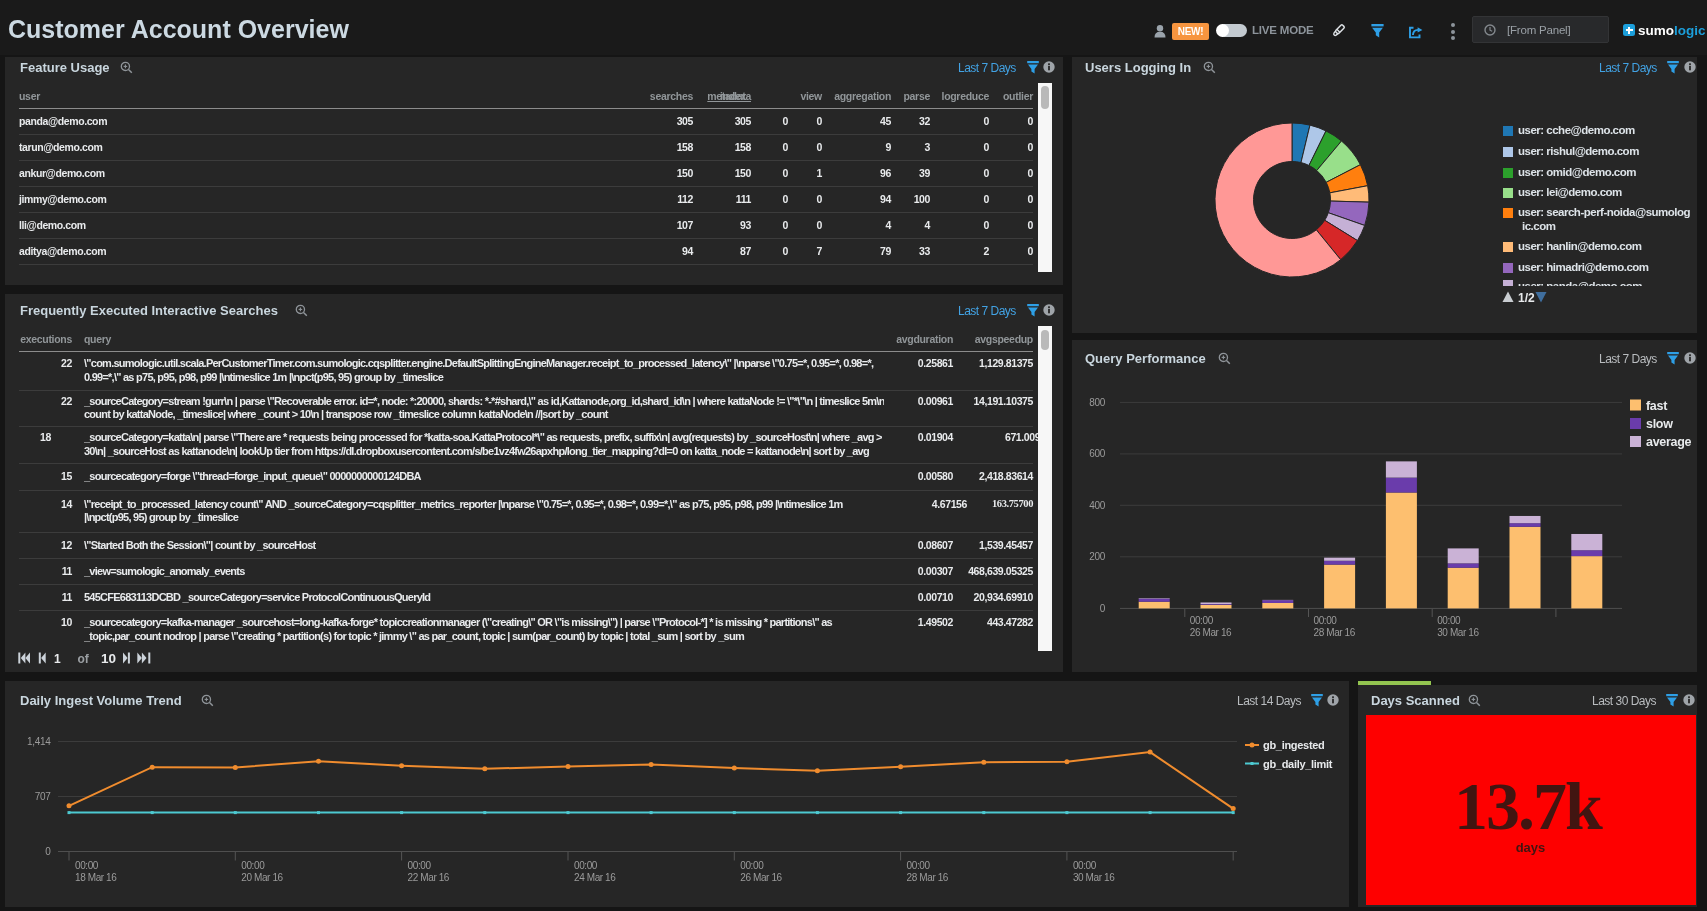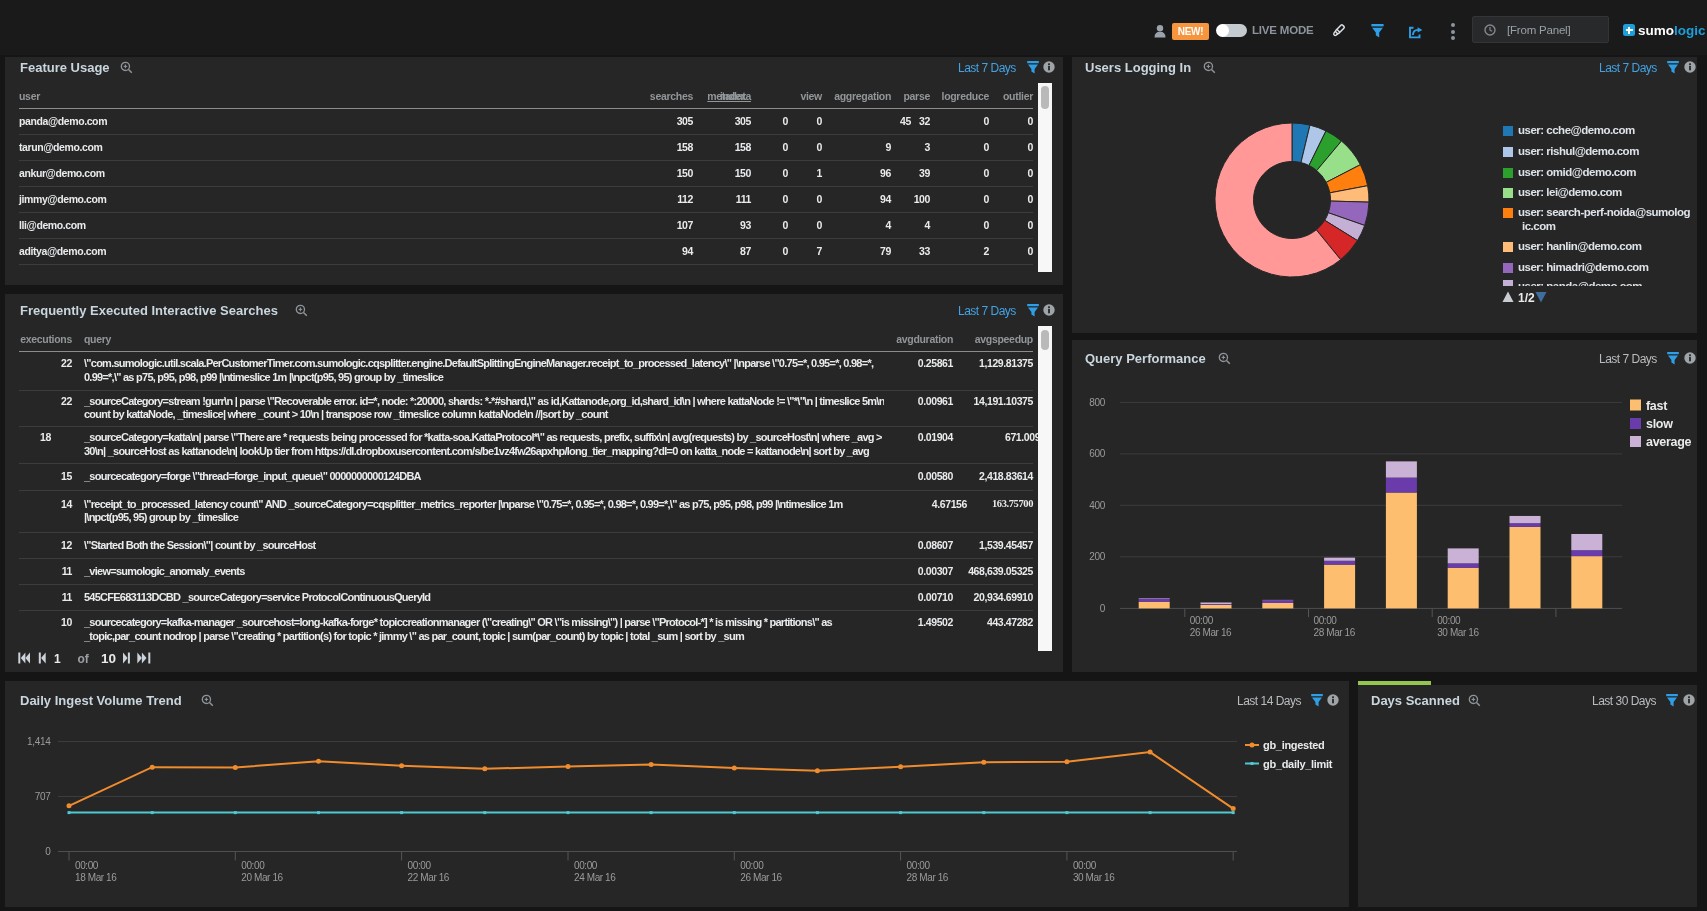--- a/index.html
+++ b/index.html
@@ -21,20 +21,21 @@
 .sbtrack { position:absolute; width:14px; background:#f7f7f7; }
 .sbthumb { position:absolute; width:8px; background:#b9b9b9; border-radius:4px; }
 .legrow { font-size:11.5px; font-weight:bold; color:#dde3e8; letter-spacing:-0.5px; white-space:nowrap; }
 .axlab { fill:#9b9b9b; font-size:10px; font-family:"Liberation Sans",sans-serif; letter-spacing:-0.3px; }
 .ticklab { fill:#9b9b9b; font-size:10px; font-family:"Liberation Sans",sans-serif; letter-spacing:-0.4px; }
 </style>
 </head>
 <body>
 
 <div class="topbar">
+  <div class="dash-title">Customer Account Overview</div>
   <svg style="position:absolute;left:1153px;top:24px" width="14" height="14" viewBox="0 0 14 14">
     <circle cx="7" cy="4.2" r="3.2" fill="#9aa3ab"></circle>
     <path d="M1.5 13.5 Q1.5 7.8 7 7.8 Q12.5 7.8 12.5 13.5 Z" fill="#9aa3ab"></path>
   </svg>
   <div style="position:absolute;left:1172px;top:23px;width:37px;height:17px;background:#f7953f;border-radius:2px;color:#fff;font-size:10px;font-weight:bold;text-align:center;line-height:17px;letter-spacing:-0.3px;">NEW!</div>
   <div style="position:absolute;left:1218px;top:24px;width:29px;height:13px;background:#c3cad0;border-radius:7px;"></div>
   <div style="position:absolute;left:1216px;top:24px;width:13px;height:13px;background:#fff;border-radius:50%;"></div>
   <div style="position:absolute;left:1252px;top:24px;font-size:11.5px;font-weight:bold;color:#8d949b;letter-spacing:-0.2px;">LIVE MODE</div>
 
   <svg style="position:absolute;left:1329px;top:22px" width="18" height="18" viewBox="0 0 18 18">
@@ -99,21 +100,21 @@
 <div class="hdr" style="position:absolute;left:776px;top:33px;width:110px;text-align:right;">aggregation</div>
 <div class="hdr" style="position:absolute;left:815px;top:33px;width:110px;text-align:right;">parse</div>
 <div class="hdr" style="position:absolute;left:874px;top:33px;width:110px;text-align:right;">logreduce</div>
 <div class="hdr" style="position:absolute;left:918px;top:33px;width:110px;text-align:right;">outlier</div>
 <div class="hline" style="left:14px;top:51px;width:1014px;"></div>
 <div class="cell" style="position:absolute;left:14px;top:58px;">panda@demo.com</div>
 <div class="cell" style="position:absolute;left:578px;top:58px;width:110px;text-align:right;">305</div>
 <div class="cell" style="position:absolute;left:636px;top:58px;width:110px;text-align:right;">305</div>
 <div class="cell" style="position:absolute;left:673px;top:58px;width:110px;text-align:right;">0</div>
 <div class="cell" style="position:absolute;left:707px;top:58px;width:110px;text-align:right;">0</div>
-<div class="cell" style="position:absolute;left:796px;top:58px;width:110px;text-align:right;">45</div>
+<div class="cell" style="position:absolute;left:776px;top:58px;width:110px;text-align:right;">45</div>
 <div class="cell" style="position:absolute;left:815px;top:58px;width:110px;text-align:right;">32</div>
 <div class="cell" style="position:absolute;left:874px;top:58px;width:110px;text-align:right;">0</div>
 <div class="cell" style="position:absolute;left:918px;top:58px;width:110px;text-align:right;">0</div>
 <div class="rline" style="left:14px;top:77px;width:1014px;"></div>
 <div class="cell" style="position:absolute;left:14px;top:84px;">tarun@demo.com</div>
 <div class="cell" style="position:absolute;left:578px;top:84px;width:110px;text-align:right;">158</div>
 <div class="cell" style="position:absolute;left:636px;top:84px;width:110px;text-align:right;">158</div>
 <div class="cell" style="position:absolute;left:673px;top:84px;width:110px;text-align:right;">0</div>
 <div class="cell" style="position:absolute;left:707px;top:84px;width:110px;text-align:right;">0</div>
 <div class="cell" style="position:absolute;left:776px;top:84px;width:110px;text-align:right;">9</div>
@@ -495,13 +496,17 @@
   <div class="pctrl grey" style="left:234px;top:9px;">Last 30 Days</div>
   <svg style="position:absolute;left:308px;top:9px" width="12" height="13" viewBox="0 0 12 13">
 <rect x="0.2" y="0" width="11.6" height="2.2" fill="#2e9fe6"></rect>
 <path d="M1 3.4 H11 L7.6 8 V12.6 L4.4 10.4 V8 Z" fill="#2e9fe6"></path>
 </svg>
   <svg style="position:absolute;left:325px;top:9px" width="12" height="12" viewBox="0 0 12 12">
 <circle cx="6" cy="6" r="5.7" fill="#9fa4a9"></circle>
 <rect x="5.1" y="4.9" width="1.8" height="4.4" fill="#262626"></rect>
 <rect x="5.1" y="2.3" width="1.8" height="1.8" fill="#262626"></rect>
 </svg>
+  <div style="position:absolute;left:7.5px;top:29.5px;width:330px;height:190px;background:#fe0000;">
+    <div style="position:absolute;left:-3px;top:57px;width:330px;text-align:center;font-family:'Liberation Serif',serif;font-weight:bold;font-size:68px;color:#421511;line-height:68px;letter-spacing:-2px;">13.7k</div>
+    <div style="position:absolute;left:0;top:125px;width:330px;text-align:center;font-size:13px;font-weight:bold;color:#421511;">days</div>
+  </div>
 </div>
 
 </body></html>

